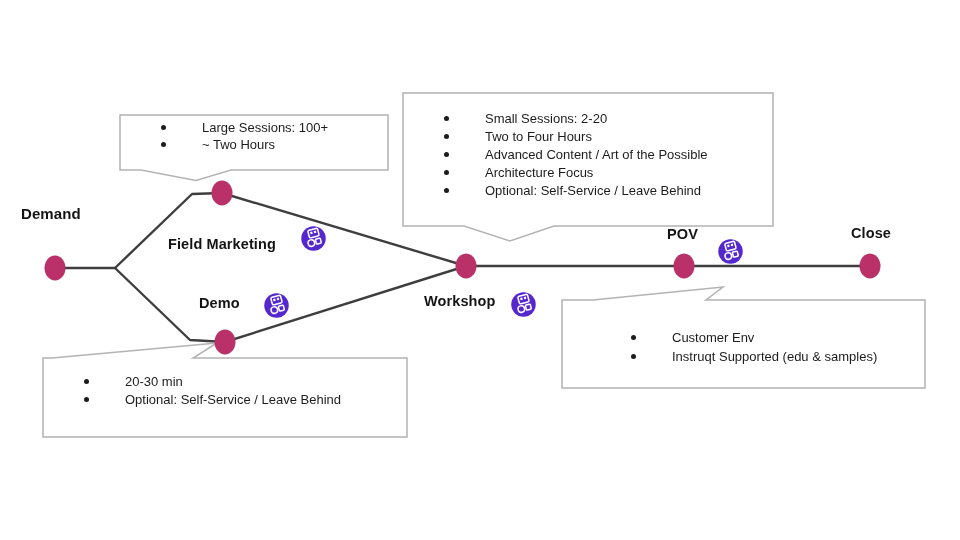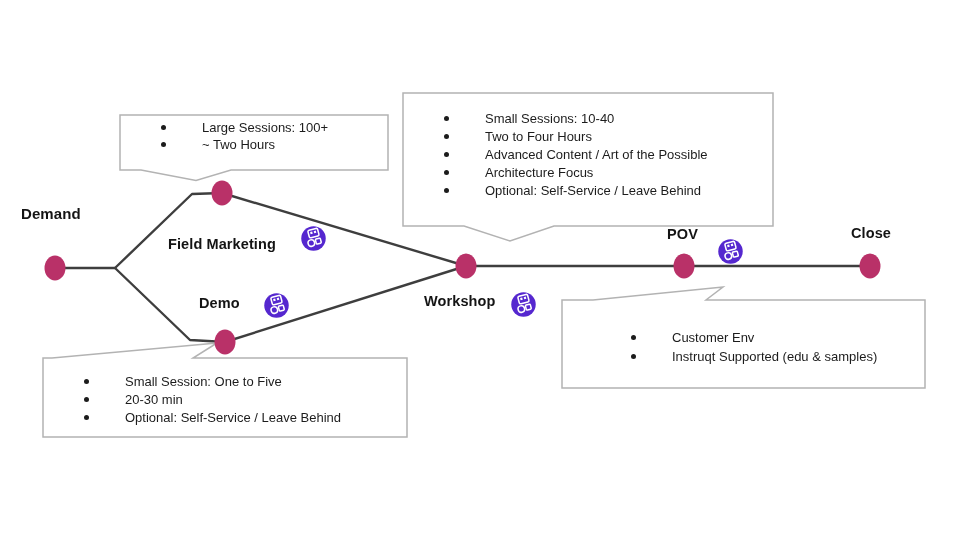--- a/index.html
+++ b/index.html
@@ -122,45 +122,41 @@
       </div>
     <div class="item">
         <span class="b"></span>
         <span class="t">~ Two Hours</span>
       </div>
   </div>
 
   <div class="callout-text c2">
     <div class="item">
         <span class="b"></span>
-        <span class="t">Small Sessions: 10-40</span>
+        <span class="t">Small Sessions: 2-20</span>
       </div>
     <div class="item">
         <span class="b"></span>
         <span class="t">Two to Four Hours</span>
       </div>
     <div class="item">
         <span class="b"></span>
         <span class="t">Advanced Content / Art of the Possible</span>
       </div>
     <div class="item">
         <span class="b"></span>
         <span class="t">Architecture Focus</span>
       </div>
     <div class="item">
         <span class="b"></span>
         <span class="t">Optional: Self-Service / Leave Behind</span>
       </div>
   </div>
 
   <div class="callout-text c3">
-    <div class="item">
-        <span class="b"></span>
-        <span class="t">Small Session: One to Five</span>
-      </div>
     <div class="item">
         <span class="b"></span>
         <span class="t">20-30 min</span>
       </div>
     <div class="item">
         <span class="b"></span>
         <span class="t">Optional: Self-Service / Leave Behind</span>
       </div>
   </div>
 

